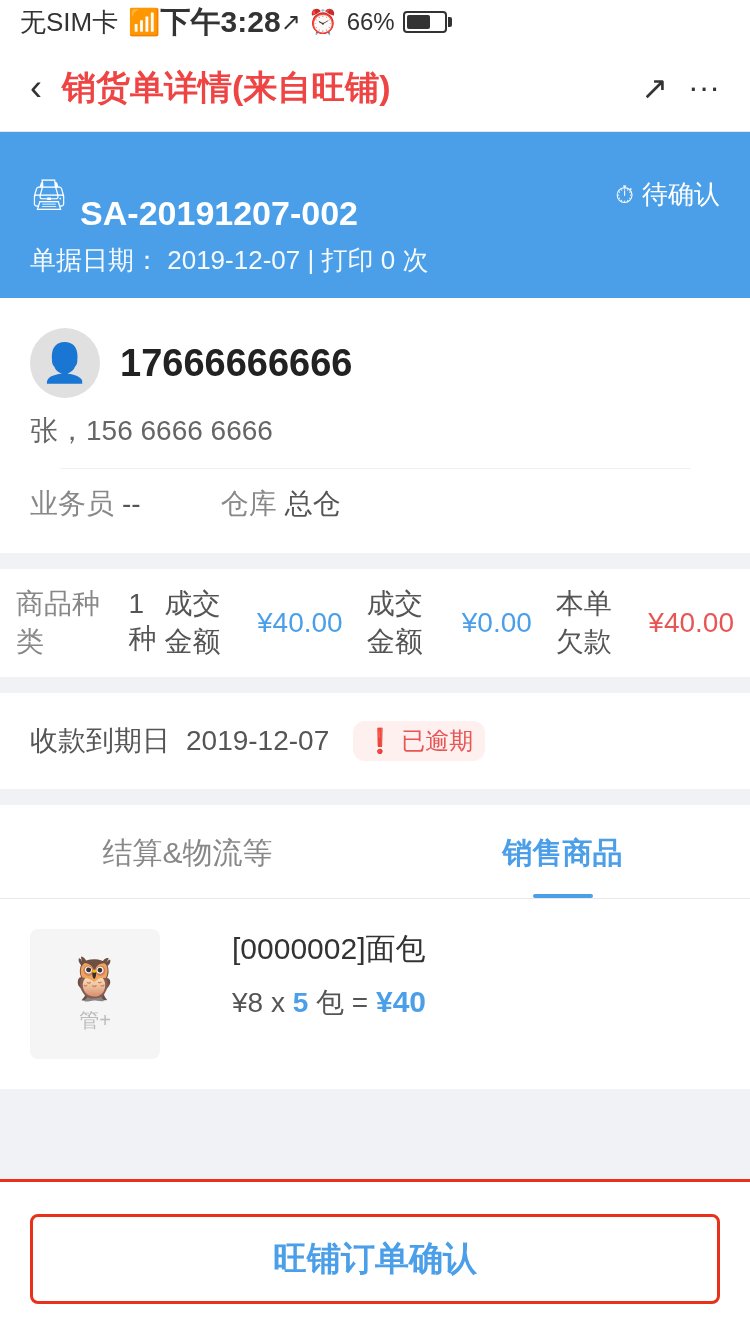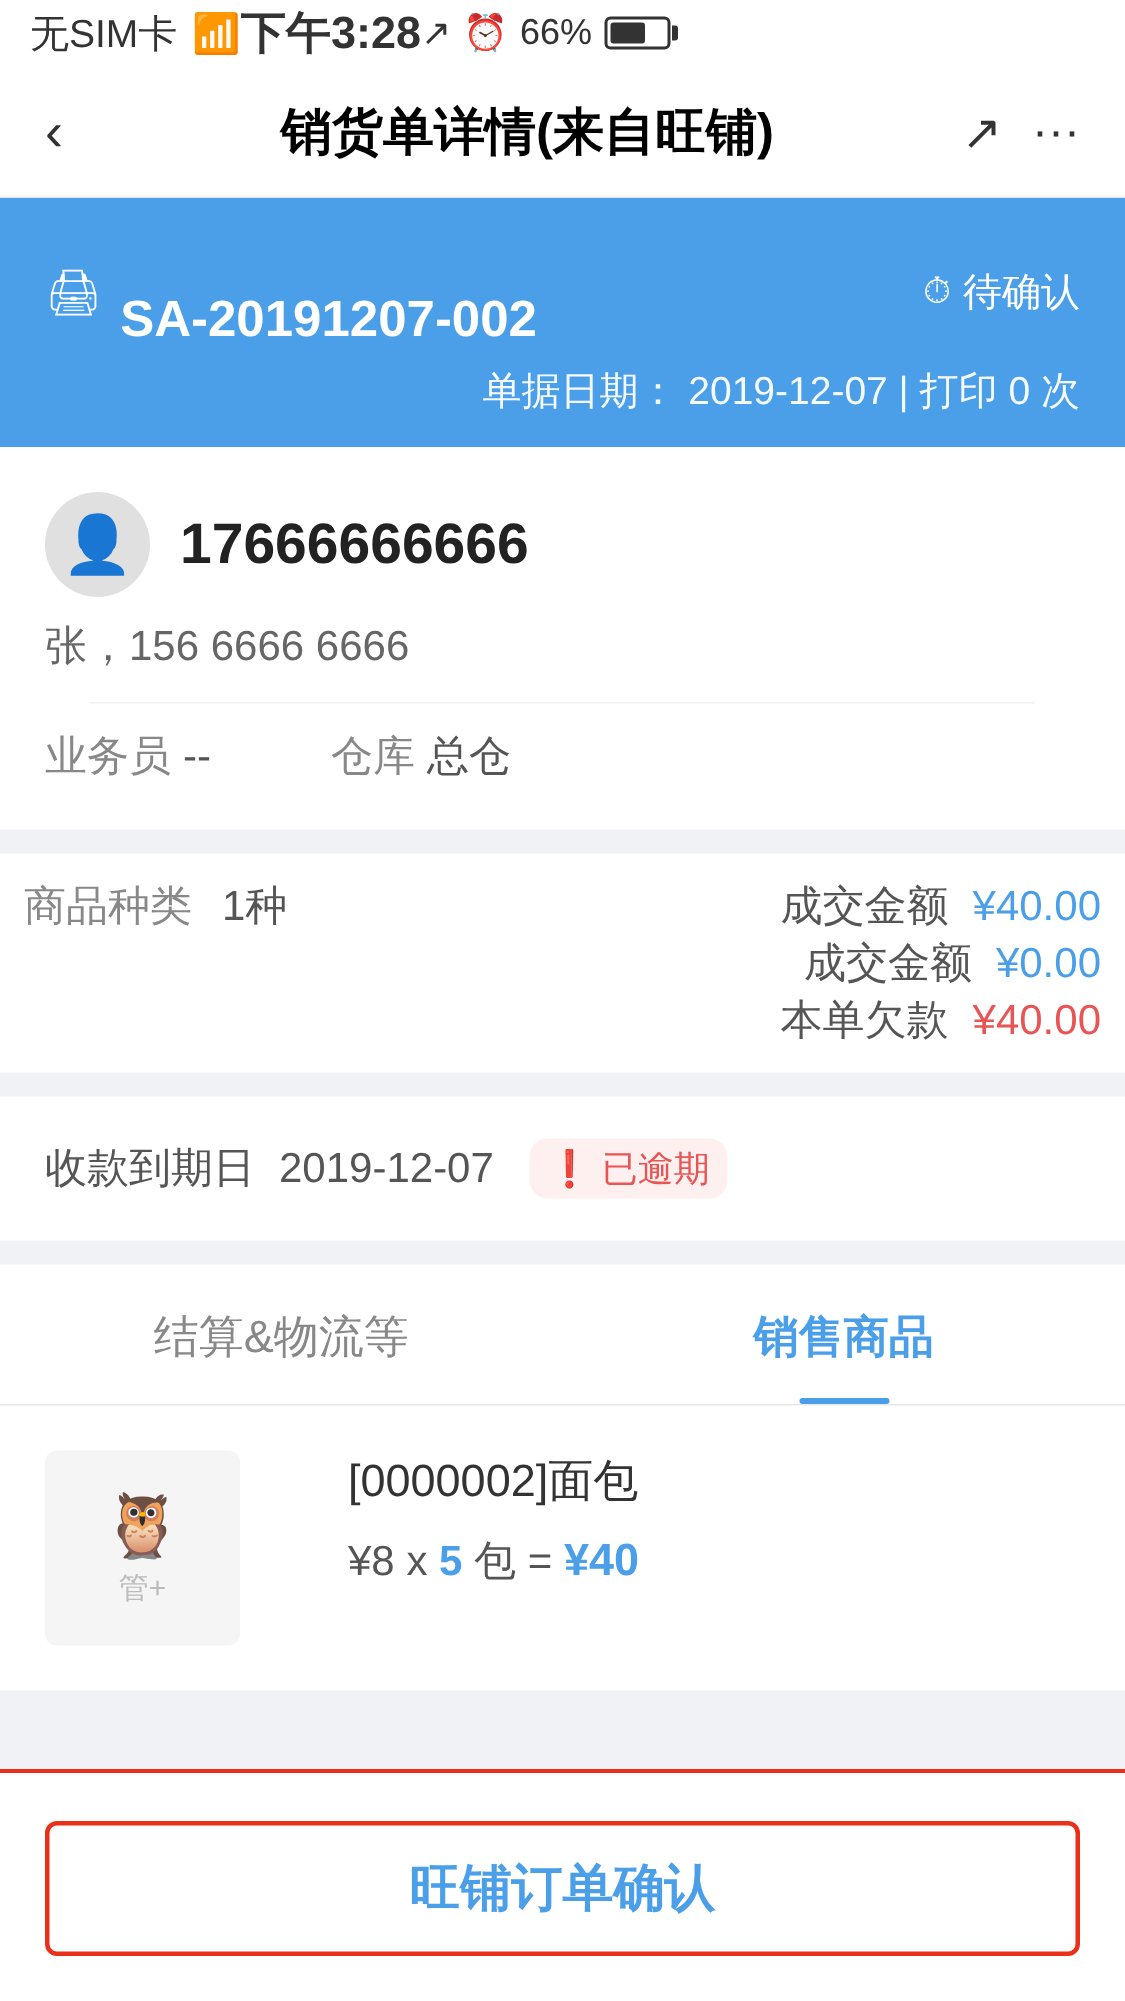--- a/index.html
+++ b/index.html
@@ -66,24 +66,23 @@
       position: relative;
     }
     .nav-back {
       font-size: 36px;
       color: #333;
       cursor: pointer;
       padding: 10px 20px 10px 0;
     }
     .nav-title {
       flex: 1;
-      text-align: center;
       font-size: 34px;
       font-weight: 600;
-      color: #000000;
+      color: #ef4444;
     }
     .nav-actions {
       display: flex;
       align-items: center;
       gap: 20px;
     }
     .nav-share-icon, .nav-more-icon {
       font-size: 32px;
       color: #333;
       cursor: pointer;
@@ -122,21 +121,20 @@
       align-items: center;
       gap: 8px;
       color: #fff;
       font-size: 26px;
     }
     .clock-icon { font-size: 24px; }
     .order-meta {
       color: #fff;
       font-size: 26px;
       opacity: 0.95;
-      text-align: right;
     }
 
     
     .card {
       background: #fff;
       margin-bottom: 16px;
     }
 
     
     .customer-section {
@@ -189,23 +187,23 @@
       padding: 16px;
       margin-bottom: 16px;
       display: flex;
       align-items: flex-start;
       justify-content: space-between;
     }
     .stats-left { display: flex; align-items: center; gap: 20px; font-size: 28px; color: #555; }
     .stats-label { color: #888; }
     .stats-right {
       display: flex;
-      flex-direction: column;
+      flex-direction: row;
       align-items: flex-end;
-      gap: 0;
+      gap: 24px;
     }
     .stat-row {
       display: flex;
       align-items: center;
       gap: 16px;
       font-size: 28px;
     }
     .stat-name { color: #555; }
     .stat-value-blue { color: #4a9fe8; font-weight: 500; }
     .stat-value-red { color: #e85555; font-weight: 500; }

